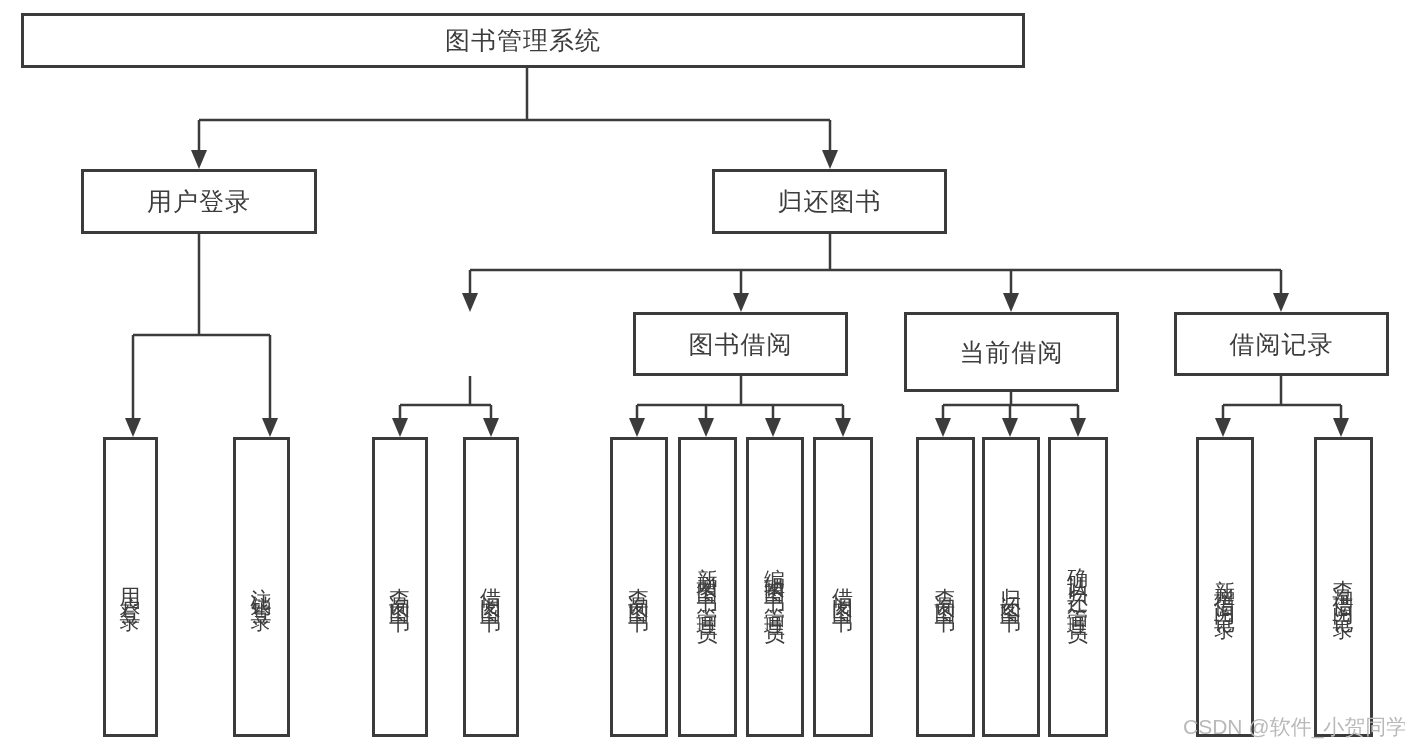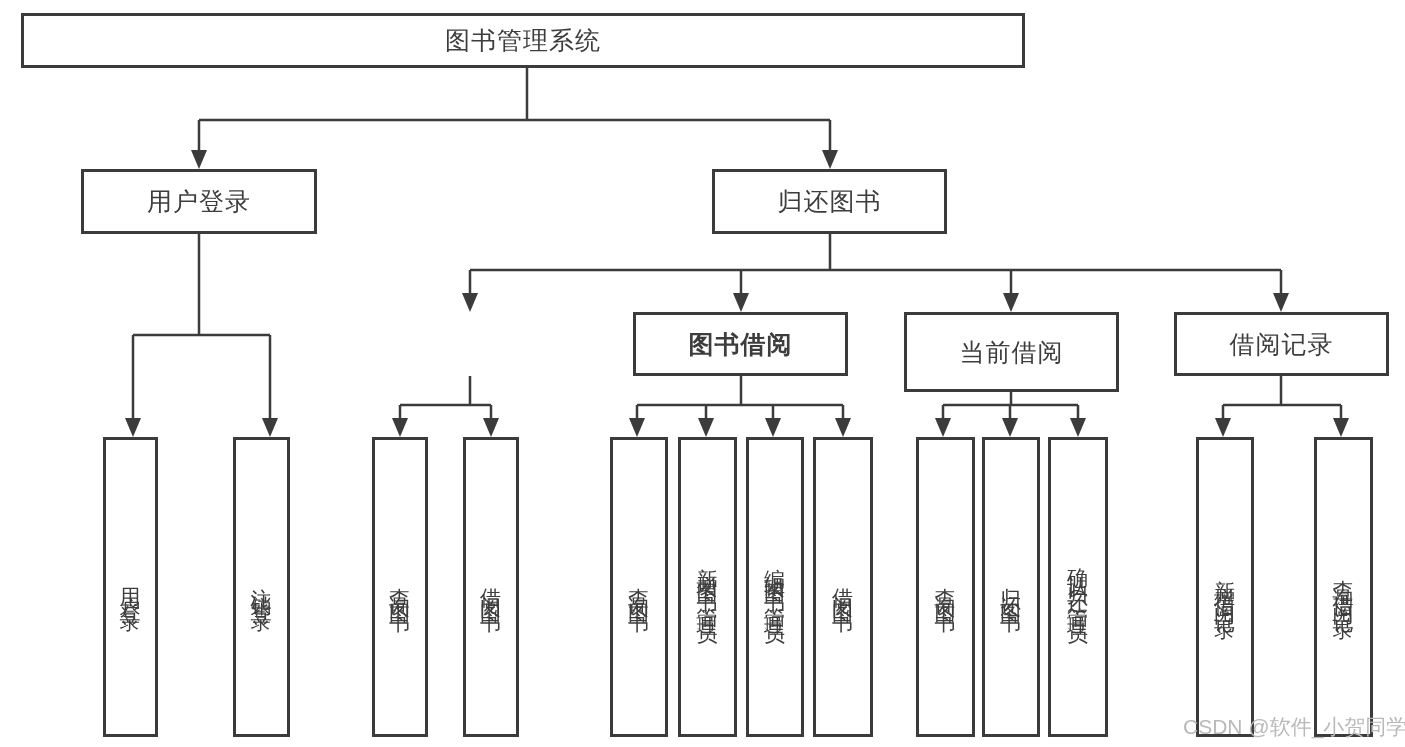--- a/index.html
+++ b/index.html
@@ -17,21 +17,21 @@
   .vnode{top:437px;height:300px;}
   .vtext{
     writing-mode:vertical-rl;font-size:21px;line-height:1;
     letter-spacing:8px;color:#3d3d3d;white-space:nowrap;
   }
   
   .n-root{left:21px;top:13px;width:1004px;height:55px;}
   .n-user{left:81px;top:169px;width:236px;height:65px;}
   .n-mgmt{left:712px;top:169px;width:235px;height:65px;}
   .n-l3-0{left:363px;top:312px;width:215px;height:64px;}
-  .n-l3-1{left:633px;top:312px;width:215px;height:64px;font-weight:bold;}
+  .n-l3-1{left:633px;top:312px;width:215px;height:64px;}
   .n-l3-2{left:904px;top:312px;width:215px;height:80px;}
   .n-l3-3{left:1174px;top:312px;width:215px;height:64px;}
   
   .lf-u0{left:103px;width:55px;}  .lf-u1{left:233px;width:57px;}
   .lf-r0{left:372px;width:56px;}  .lf-r1{left:463px;width:56px;}
   .lf-b0{left:610px;width:58px;}  .lf-b1{left:678px;width:59px;}
   .lf-b2{left:746px;width:58px;}  .lf-b3{left:813px;width:60px;}
   .lf-c0{left:916px;width:59px;}  .lf-c1{left:982px;width:58px;}
   .lf-c2{left:1048px;width:60px;}
   .lf-j0{left:1196px;width:58px;} .lf-j1{left:1314px;width:59px;}

